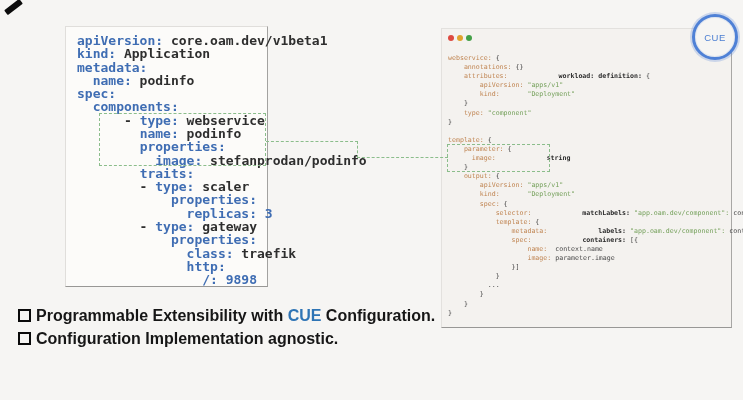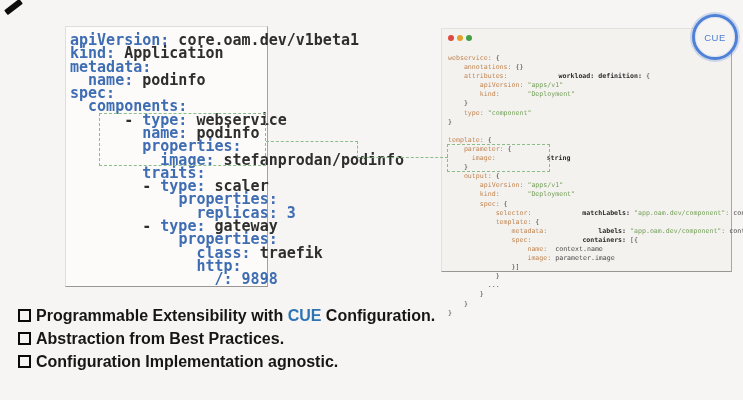--- a/index.html
+++ b/index.html
@@ -12,32 +12,32 @@
     position:absolute;left:4px;top:4px;width:19px;height:6px;background:#0c0c0c;
     transform:rotate(-38deg);border-radius:1px;
   }
   
   .panel{position:absolute;box-sizing:border-box;}
   .yaml-panel{
     left:65px;top:26px;width:203px;height:261px;background:#fcfbf9;
     border:1px solid #e0dedb;border-right-color:#a3a2a0;border-bottom-color:#989795;
   }
   .cue-panel{
-    left:441px;top:28px;width:291px;height:244px;background:#f4f2ef;
+    left:441px;top:28px;width:291px;height:300px;background:#f4f2ef;
     border:1px solid #e3e1de;border-right-color:#a8a7a5;border-bottom-color:#989795;
   }
   .traffic{position:absolute;left:6px;top:6px;display:flex;gap:3px;}
   .dot{width:6px;height:6px;border-radius:50%;}
   .dot-close{background:#dd4a41;}
   .dot-min{background:#e0a32e;}
   .dot-max{background:#43a047;}
   
   .code{position:absolute;margin:0;font-family:"DejaVu Sans Mono","Liberation Mono",monospace;}
   .code .line{white-space:pre;}
-  .yaml-code{left:4px;top:7px;font-size:15px;line-height:13.28px;font-weight:700;}
+  .yaml-code{left:11px;top:7px;font-size:13px;line-height:13.28px;font-weight:700;}
   .yaml-code .tok-key{color:#3f6db3;}
   .yaml-code .tok-val{color:#2e2e2e;}
   .yaml-code .tok-num{color:#3f6db3;}
   .cue-code{left:6px;top:25px;font-size:6.6px;line-height:9.1px;}
   .cue-code .tok-key{color:#c08552;}
   .cue-code .tok-str{color:#74a05a;}
   .cue-code .tok-id{color:#2b2b2b;font-weight:700;padding-left:47px;}
   .cue-code .tok-pl{color:#4a4a4a;}
   
   .hl-box{position:absolute;border:1px dashed #8bbd8b;box-sizing:border-box;}
@@ -95,21 +95,17 @@
     <span>CUE</span>
   </div>
 
   <div class="bullets">
       <div class="bullet-line">
         <span class="checkbox"></span>
         <span>Programmable Extensibility with <span class="hl-word">CUE</span> Configuration.</span>
       </div>
       <div class="bullet-line">
         <span class="checkbox"></span>
-        <span>Abstraction from Best Practices.</span>
-      </div>
-      <div class="bullet-line">
-        <span class="checkbox"></span>
         <span>Configuration Implementation agnostic.</span>
       </div>
     </div>
 
 </div>
 
 </body></html>

